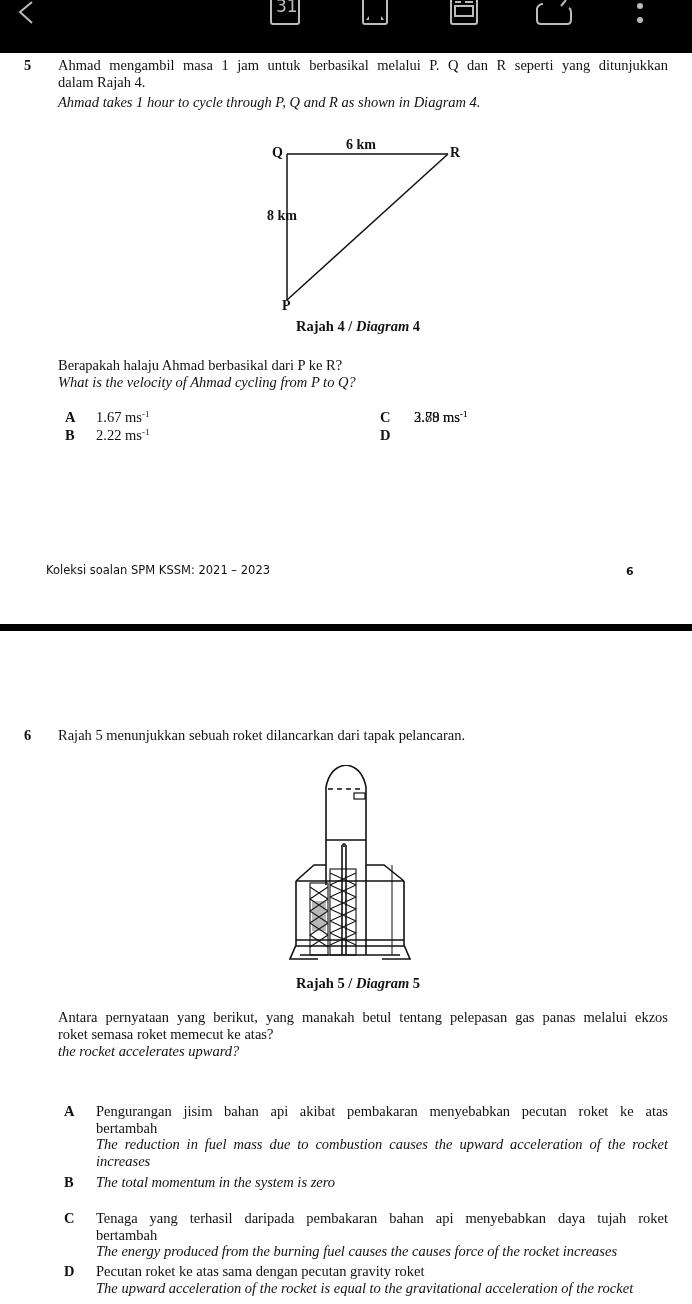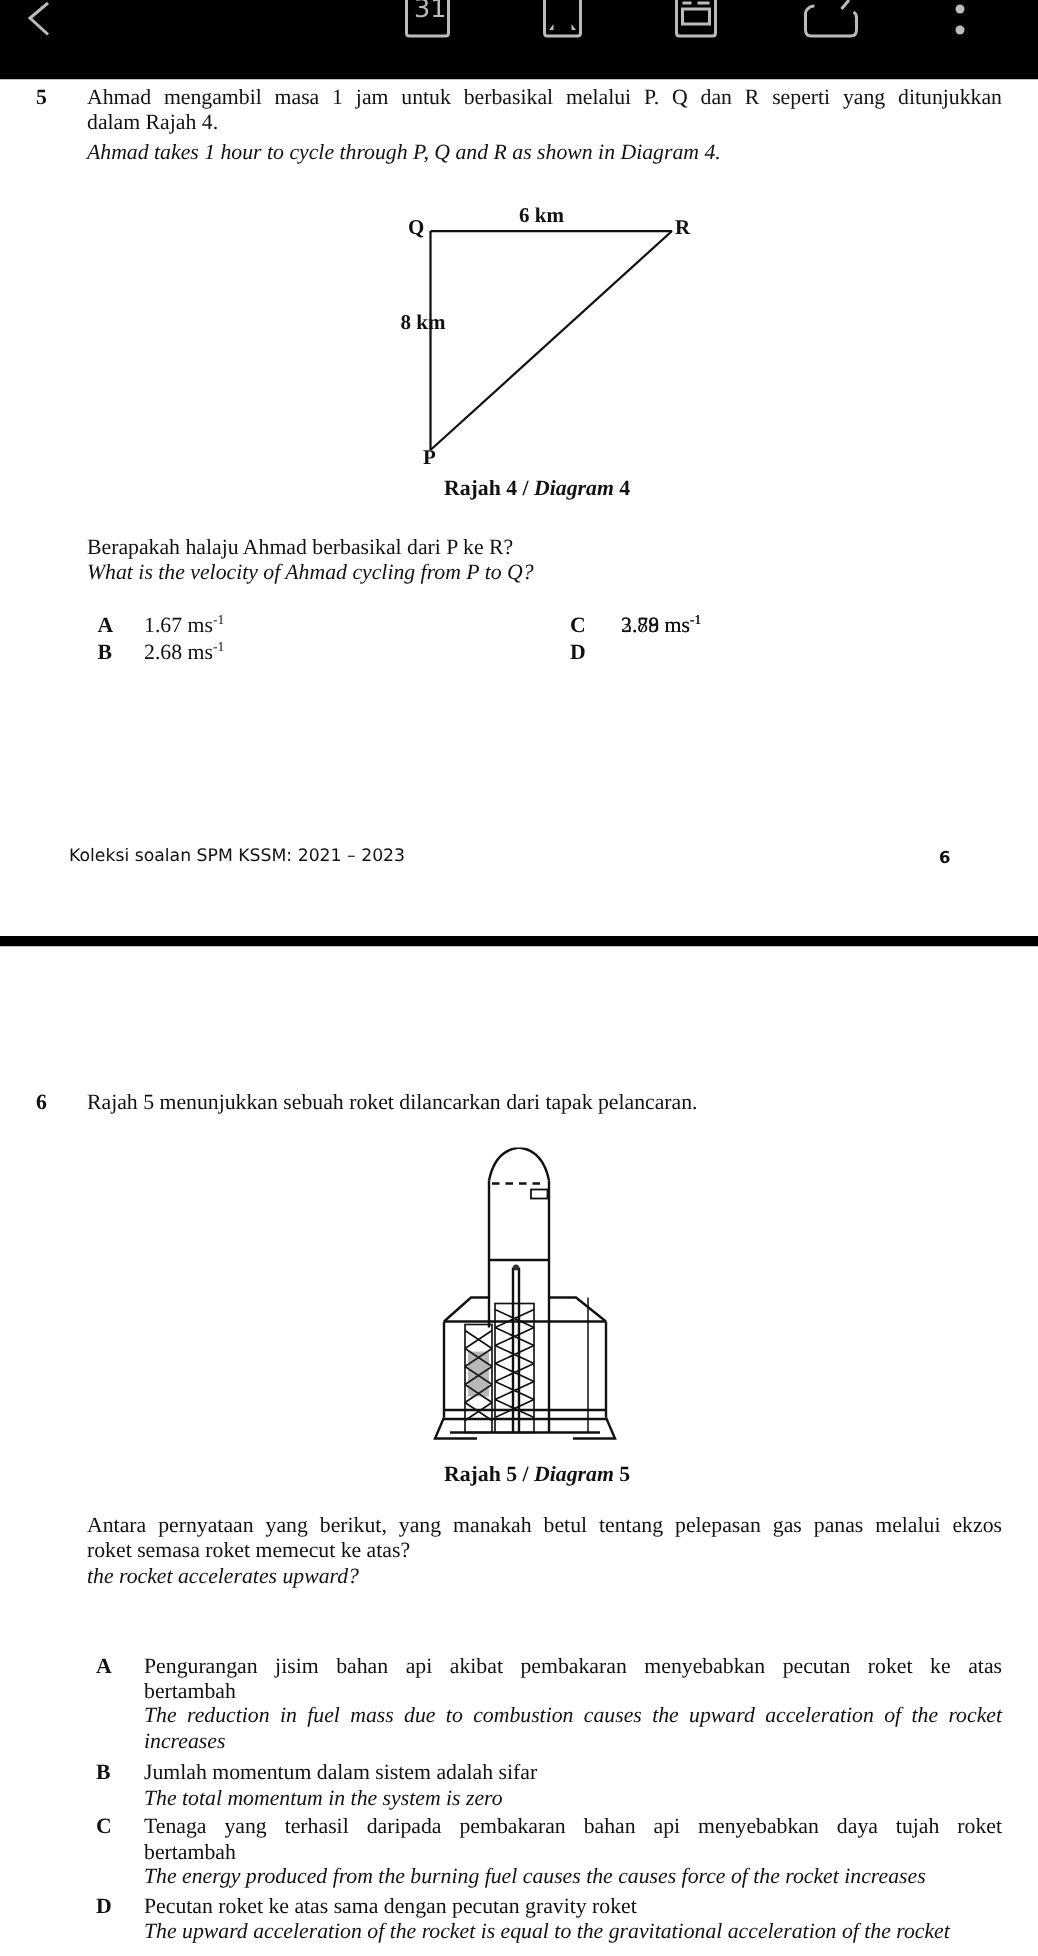--- a/index.html
+++ b/index.html
@@ -94,21 +94,21 @@
 
   <div class="abs txt it" style="left:58px;top:321px;">What is the velocity of Ahmad cycling from P to Q?</div>
   <div class="abs txt" style="left:58px;top:304px;">Berapakah halaju Ahmad berbasikal dari P ke R?</div>
 
   <div>
     <span class="opt-letter" style="left:65px;top:356px;">A</span>
     <span class="opt-val" style="left:96px;top:356px;"><span>1.67 ms</span><sup>-1</sup></span>
   </div>
   <div>
     <span class="opt-letter" style="left:65px;top:374px;">B</span>
-    <span class="opt-val" style="left:96px;top:374px;"><span>2.68 ms</span><sup>-1</sup></span>
+    <span class="opt-val" style="left:96px;top:374px;"><span>2.22 ms</span><sup>-1</sup></span>
   </div>
   <div>
     <span class="opt-letter" style="left:380px;top:356px;">C</span>
     <span class="opt-val" style="left:414px;top:356px;"><span>2.78 ms</span><sup>-1</sup></span>
   </div>
   <div>
     <span class="opt-letter" style="left:380px;top:374px;">D</span>
     <span class="opt-val" style="left:414px;top:356px;"><span>3.89 ms</span><sup>-1</sup></span>
   </div>
 
@@ -179,21 +179,20 @@
       <div style="text-align:justify;text-align-last:justify;">Pengurangan jisim bahan api akibat pembakaran menyebabkan pecutan roket ke atas</div>
       <div>bertambah</div>
       <div class="it" style="text-align:justify;text-align-last:justify;">The reduction in fuel mass due to combustion causes the upward acceleration of the rocket</div>
       <div class="it">increases</div>
     </div>
   </div>
 
   <div class="abs" style="left:64px;top:543px;width:604px;">
     <span class="opt-letter" style="left:0;top:0;">B</span>
     <div class="txt" style="position:absolute;left:32px;top:0;width:572px;">
-      <div>Jumlah momentum dalam sistem adalah sifar</div>
       <div class="it">The total momentum in the system is zero</div>
     </div>
   </div>
 
   <div class="abs" style="left:64px;top:579px;width:604px;">
     <span class="opt-letter" style="left:0;top:0;">C</span>
     <div class="txt" style="position:absolute;left:32px;top:0;width:572px;">
       <div style="text-align:justify;text-align-last:justify;">Tenaga yang terhasil daripada pembakaran bahan api menyebabkan daya tujah roket</div>
       <div>bertambah</div>
       <div class="it">The energy produced from the burning fuel causes the causes force of the rocket increases</div>

